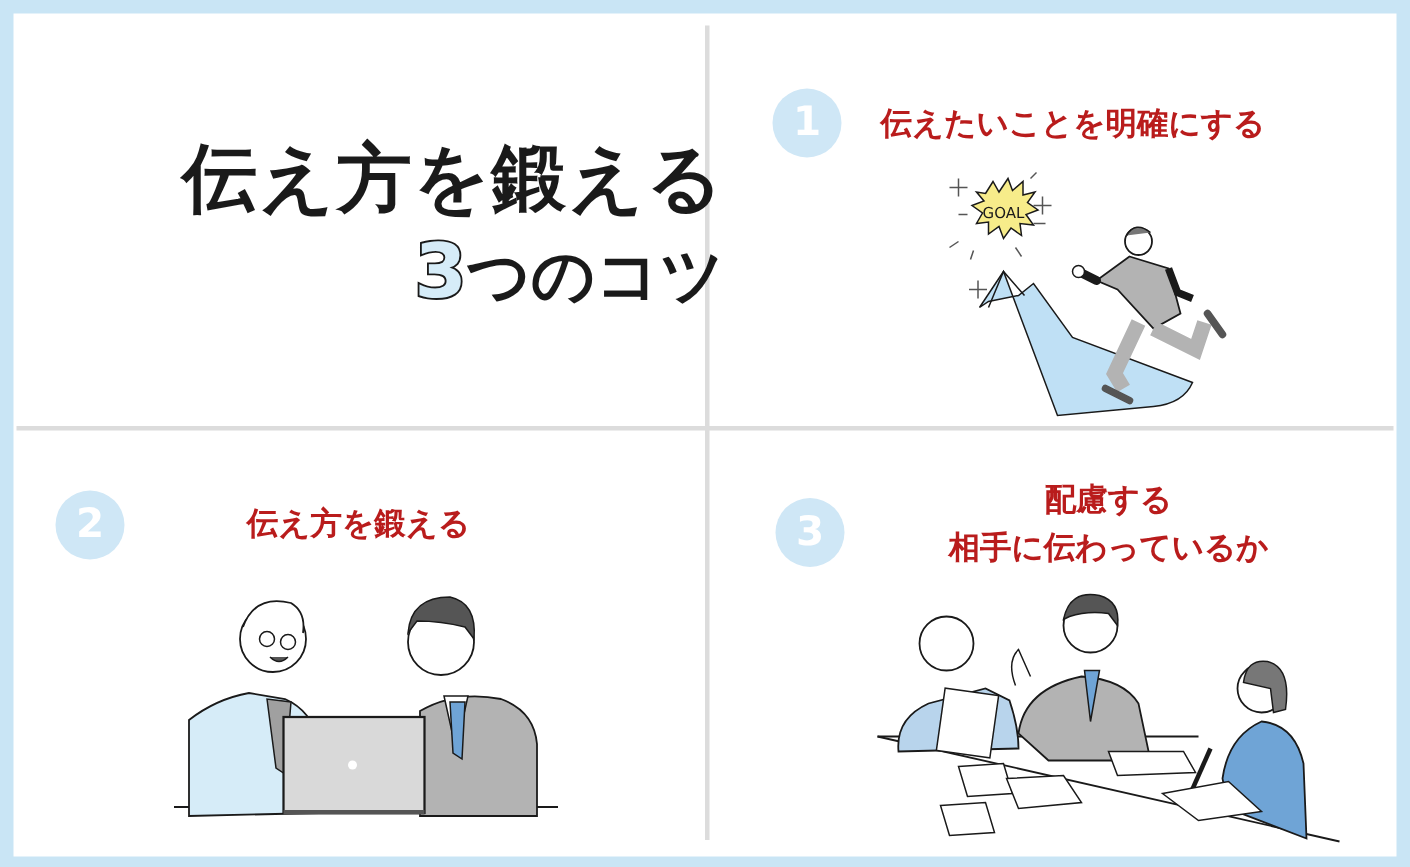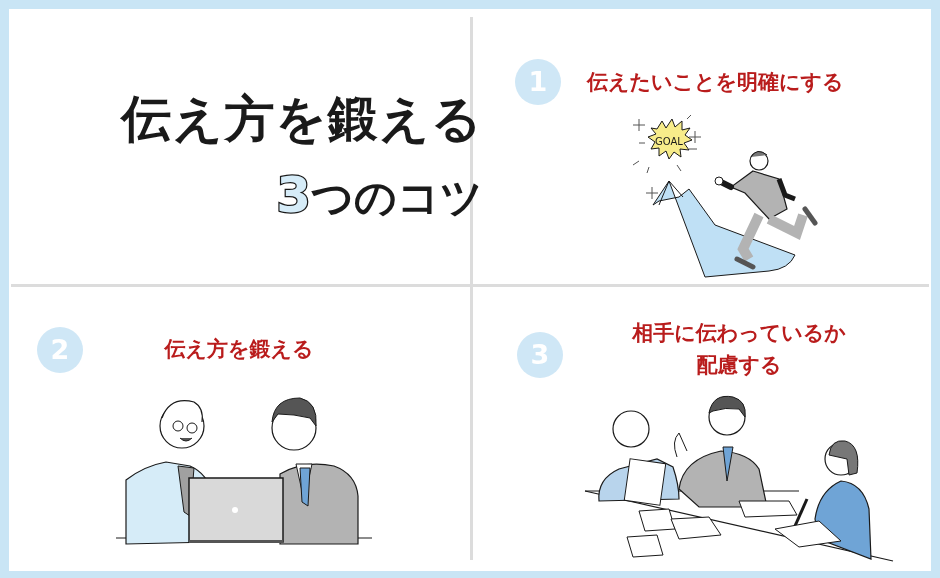--- a/index.html
+++ b/index.html
@@ -20,21 +20,21 @@
   }
   .hdiv {
     position: absolute; left: 2px; top: 275px;
     width: 918px; height: 3px; background: #dcdcdc;
   }
   .title {
     position: absolute; left: 12px; top: 78px; width: 462px;
     text-align: right; color: #1a1a1a; font-weight: bold;
   }
   .title .l1 { display: block; font-size: 50px; line-height: 64px; letter-spacing: 1px; }
-  .title .l2 { display: block; font-size: 42px; line-height: 56px; margin-top: 16px; }
+  .title .l2 { display: block; font-size: 42px; line-height: 56px; margin-top: 2px; }
   .title .big3 {
     font-size: 50px; color: #d6ecf8;
     -webkit-text-stroke: 2.5px #1a1a1a;
     paint-order: stroke fill;
   }
   .badge {
     position: absolute; width: 46px; height: 46px; border-radius: 50%;
     background: #cfe7f6; color: #ffffff; font-weight: bold;
     font-size: 27px; line-height: 46px; text-align: center;
   }
@@ -114,22 +114,22 @@
     <path d="M192 80 L200 116 L208 80 Z" fill="#fff" stroke="#1a1a1a"></path>
     <path d="M196 84 L198 118 L204 122 L206 84 Z" fill="#6fa4d6" stroke="#1a1a1a"></path>
 
     <rect x="85" y="94" width="94" height="64" fill="#d9d9d9" stroke="#1a1a1a" stroke-width="1.5"></rect>
     <rect x="85" y="156" width="94" height="3" fill="#555"></rect>
     <circle cx="131" cy="126" r="3" fill="#fff"></circle>
   </svg>
 
   <div class="badge" style="left:508px; top:323px;">3</div>
   <div class="heading" style="left:580px; top:308px; width:300px;">
+    <div>配慮する</div>
     <div>相手に伝わっているか</div>
-    <div>配慮する</div>
   </div>
   <svg class="illus" style="left:570px; top:380px;" width="320" height="180" viewBox="0 0 320 180">
     <line x1="6" y1="102" x2="314" y2="172" stroke="#1a1a1a" stroke-width="1.2"></line>
     <line x1="6" y1="102" x2="220" y2="102" stroke="#1a1a1a" stroke-width="1.2"></line>
 
     <path d="M20 112 Q18 90 40 80 L78 70 L94 78 Q100 96 100 110 Z" fill="#b8d4ec" stroke="#1a1a1a" stroke-width="1.2"></path>
     <circle cx="52" cy="40" r="18" fill="#fff" stroke="#1a1a1a" stroke-width="1.2"></circle>
     <rect x="48" y="72" width="36" height="42" fill="#fff" stroke="#1a1a1a" transform="rotate(8 66 93)"></rect>
 
     <path d="M100 100 Q104 70 142 62 Q170 64 180 80 L188 118 L120 118 Z" fill="#b3b3b3" stroke="#1a1a1a" stroke-width="1.2"></path>

